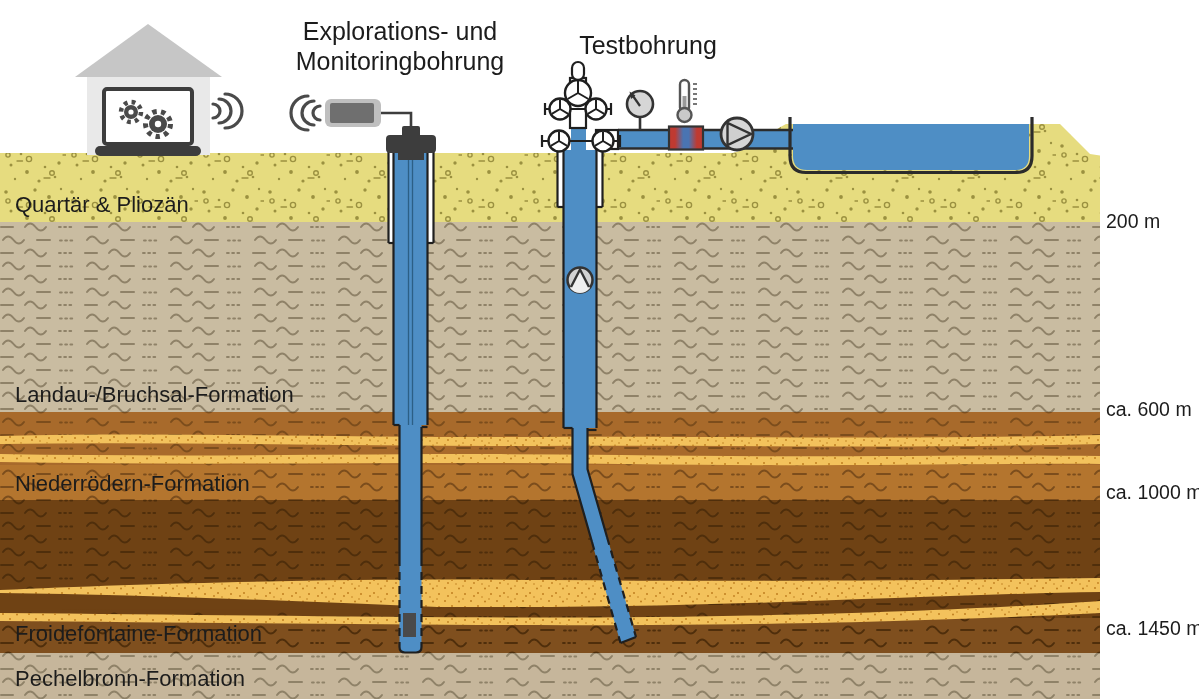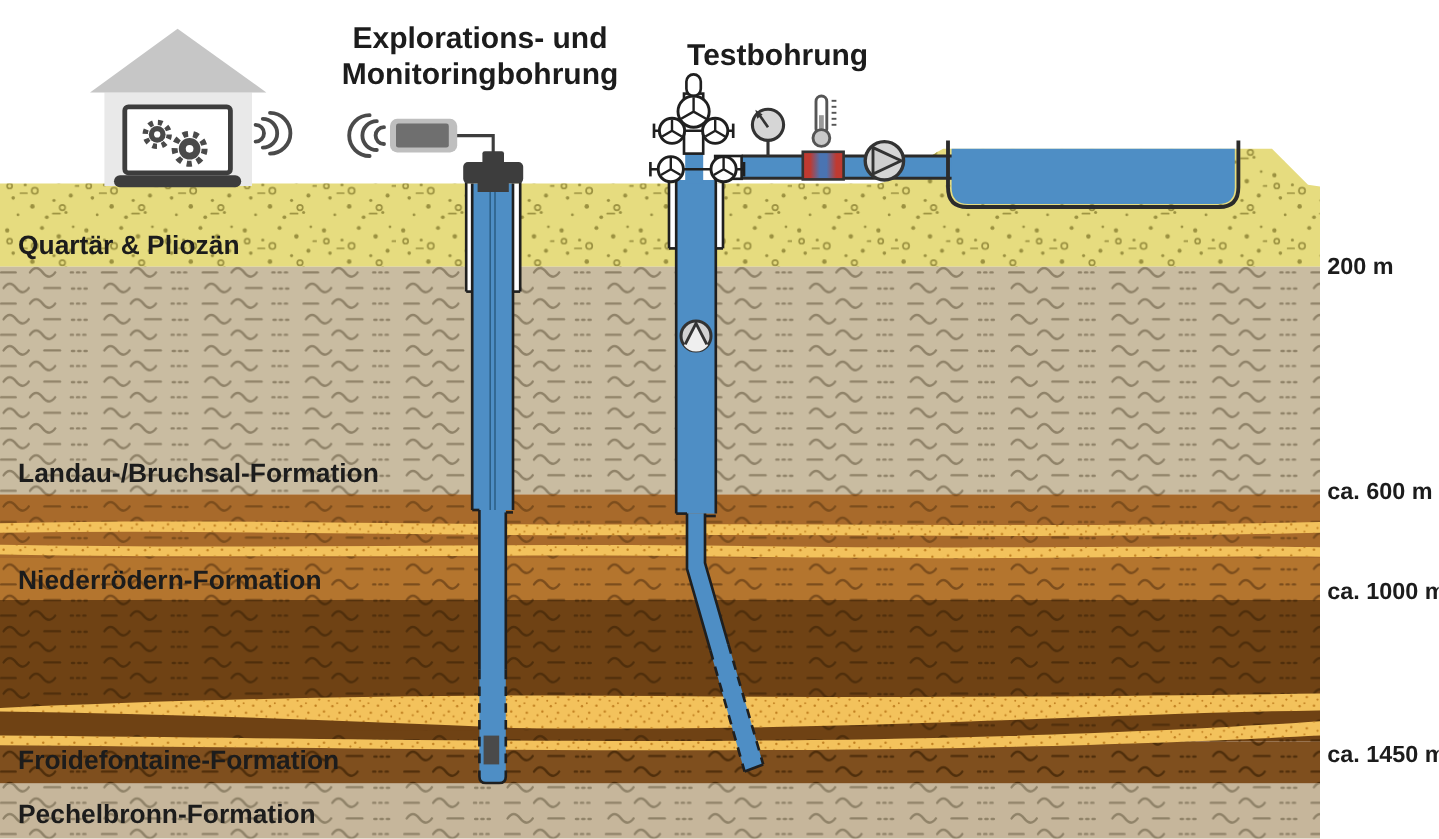--- a/index.html
+++ b/index.html
@@ -1,16 +1,16 @@
 <!DOCTYPE html>
 <html><head>
 <meta charset="utf-8">
 <style>
   html,body{margin:0;padding:0;background:#ffffff;}
-  .stage{width:1199px;height:699px;position:relative;background:#fff;overflow:hidden;font-weight:bold;}
+  .stage{width:1199px;height:699px;position:relative;background:#fff;overflow:hidden;}
   svg text{font-family:"Liberation Sans","DejaVu Sans",sans-serif;fill:#1c1c1c;}
   .ftitle{font-size:22px;}
   .depth{font-size:19.5px;}
   .welltitle{font-size:25px;text-anchor:middle;}
 </style>
 </head>
 <body>
 
 <div class="stage">
 <svg width="1199" height="699" viewBox="0 0 1199 699">

